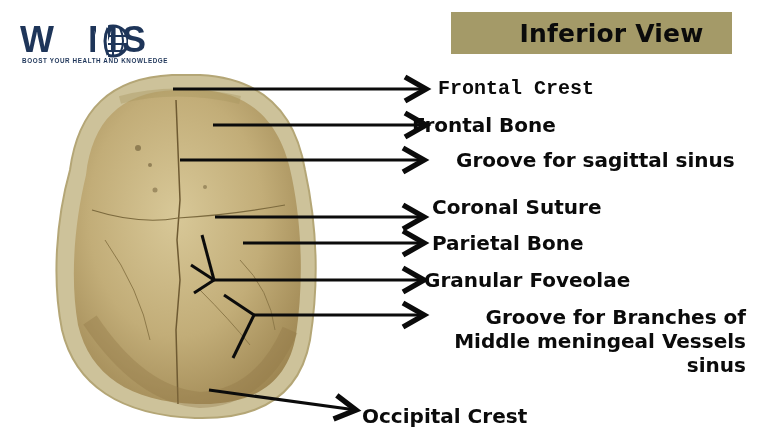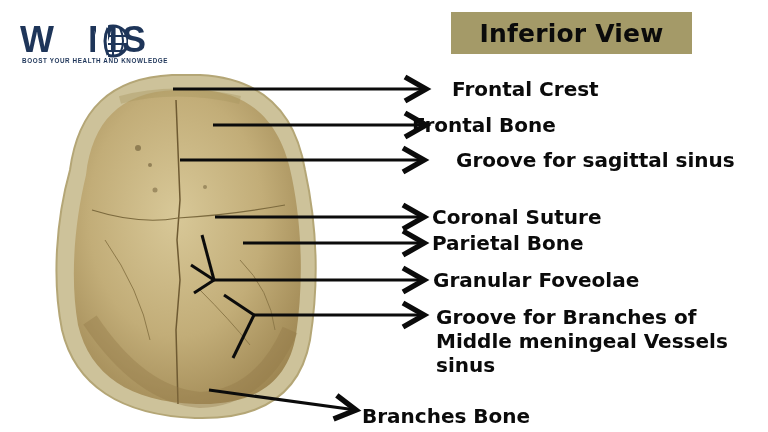--- a/index.html
+++ b/index.html
@@ -1,25 +1,25 @@
 <!DOCTYPE html>
 <html><head>
 <meta charset="utf-8">
 <style>
   html, body { margin:0; padding:0; }
   body { width:768px; height:432px; background:#ffffff; position:relative; overflow:hidden; font-family:"DejaVu Sans", sans-serif; }
   .logo { position:absolute; left:20px; top:22px; width:178px; height:42px; }
   .logo-text { position:absolute; left:0; top:0; font-family:"Liberation Sans", sans-serif; font-weight:bold; font-size:36px; line-height:36px; color:#1e3559; letter-spacing:4px; }
   .logo-tag { position:absolute; left:2px; top:35px; font-family:"Liberation Sans", sans-serif; font-weight:bold; font-size:6.3px; color:#1e3559; letter-spacing:0.6px; white-space:nowrap; }
   .globe { position:absolute; left:76px; top:2px; }
-  .title-box { position:absolute; left:451px; top:12px; width:241px; height:42px; background:#a49a68; display:flex; align-items:center; justify-content:center; }
+  .title-box { position:absolute; left:451px; top:12px; width:241px; height:42px; background:#a49a68; display:flex; align-items:center; justify-content:center;padding-left:40px; }
   .title-text { font-family:"DejaVu Sans", sans-serif; font-weight:bold; font-size:25px; color:#0b0b0b; letter-spacing:0.2px; }
   .skull { position:absolute; left:0; top:0; }
   .label { position:absolute; font-family:"DejaVu Sans", sans-serif; font-weight:bold; font-size:20px; color:#0b0b0b; white-space:nowrap; line-height:22px; }
-  .label.multi { text-align:left; white-space:normal; width:310px; line-height:24px; }
+  .label.multi { text-align:right; white-space:normal; width:310px; line-height:24px; }
   svg.lines { position:absolute; left:0; top:0; }
 </style>
 </head>
 <body>
 
 <div class="logo">
   <div class="logo-text">W<span style="display:inline-block;width:30px;"></span>MS</div>
   <svg class="globe" width="32" height="34" viewBox="0 0 32 34">
     <circle cx="17" cy="17" r="15" fill="none" stroke="#1e3559" stroke-width="3"></circle>
     <path d="M17 2 L17 32 M4 12 L30 12 M3 20 L31 20 M6 27 L28 27 M10 4 Q4 17 10 30 M24 4 Q30 17 24 30" stroke="#1e3559" stroke-width="2" fill="none"></path>
@@ -78,20 +78,20 @@
     <line x1="202" y1="235" x2="214" y2="280"></line>
     <line x1="191" y1="265" x2="214" y2="280"></line>
     <line x1="194" y1="293" x2="214" y2="280"></line>
     <line x1="254" y1="315" x2="424" y2="315" marker-end="url(#ah)"></line>
     <line x1="224" y1="295" x2="254" y2="315"></line>
     <line x1="233" y1="358" x2="254" y2="315"></line>
     <line x1="209" y1="390" x2="356" y2="410" marker-end="url(#ah)"></line>
   </g>
 </svg>
 
-<div class="label" style="left:452px;top:78px;">Frontal Crest</div>
+<div class="label" style="left:438px;top:78px;font-family:Liberation Mono, monospace;">Frontal Crest</div>
 <div class="label" style="left:412px;top:114px;">Frontal Bone</div>
 <div class="label" style="left:456px;top:149px;">Groove for sagittal sinus</div>
-<div class="label" style="left:432px;top:206px;">Coronal Suture</div>
+<div class="label" style="left:432px;top:196px;">Coronal Suture</div>
 <div class="label" style="left:432px;top:232px;text-align:right;">Parietal Bone</div>
-<div class="label" style="left:433px;top:269px;text-align:center;">Granular Foveolae</div>
+<div class="label" style="left:424px;top:269px;text-align:center;">Granular Foveolae</div>
 <div class="label multi" style="left:436px;top:305px;">Groove for Branches of Middle meningeal Vessels sinus</div>
-<div class="label" style="left:362px;top:405px;">Branches Bone</div>
+<div class="label" style="left:362px;top:405px;">Occipital Crest</div>
 
 </body></html>

